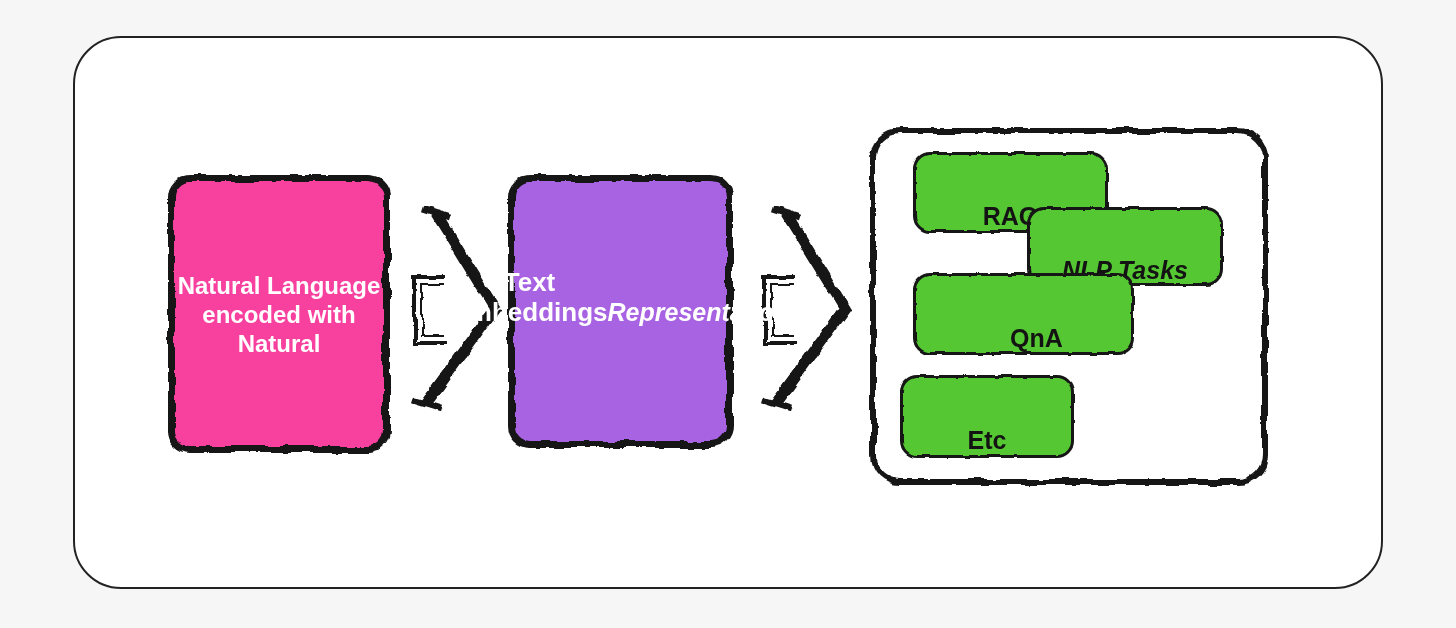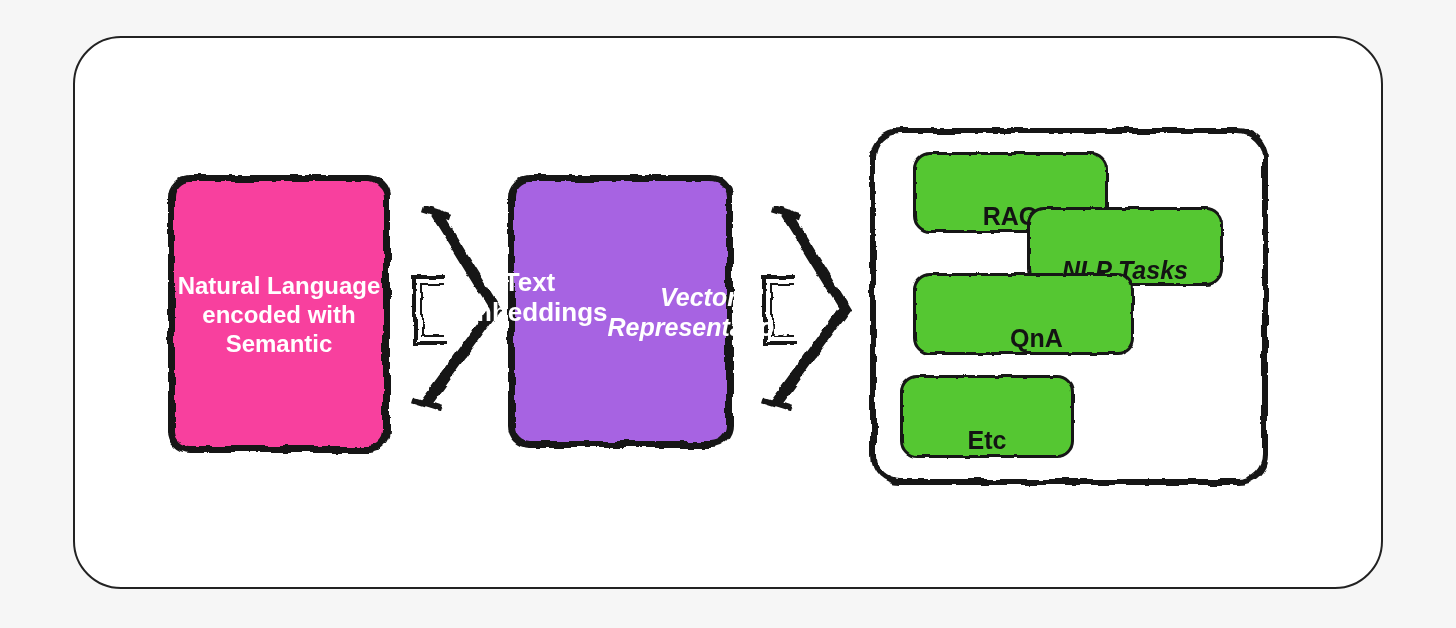--- a/index.html
+++ b/index.html
@@ -108,38 +108,37 @@
       <feDisplacementMap in="SourceGraphic" in2="n" scale="3.5" xChannelSelector="R" yChannelSelector="G"></feDisplacementMap>
     </filter>
   </svg>
 
   <div class="frame"></div>
 
   <div class="sketch box-pink">
     <div class="boxtext">
       <div>Natural Language</div>
       <div>encoded with</div>
-      <div>Semantic</div>
+      <div>Natural</div>
     </div>
   </div>
 
   <svg class="arrow arrow-1" viewBox="0 0 100 205">
     <g filter="url(#sketch)">
       <path d="M34 7 L93 103 L23 199" stroke-width="11"></path>
       <path d="M21 3 L49 12" stroke-width="7"></path>
       <path d="M11 194 L40 203" stroke-width="7"></path>
       <path d="M43 71 L13 71 L13 137 L45 137" stroke-width="4"></path>
       <path d="M41 78 L20 78 L20 130 L42 130" stroke-width="2"></path>
     </g>
   </svg>
 
   <div class="sketch box-purple">
     <div class="title">Text Embeddings</div>
     <div class="subtitle">
-      <div>Vector</div>
       <div>Representation</div>
     </div>
   </div>
 
   <svg class="arrow arrow-2" viewBox="0 0 100 205">
     <g filter="url(#sketch)">
       <path d="M34 7 L93 103 L23 199" stroke-width="11"></path>
       <path d="M21 3 L49 12" stroke-width="7"></path>
       <path d="M11 194 L40 203" stroke-width="7"></path>
       <path d="M43 71 L13 71 L13 137 L45 137" stroke-width="4"></path>

